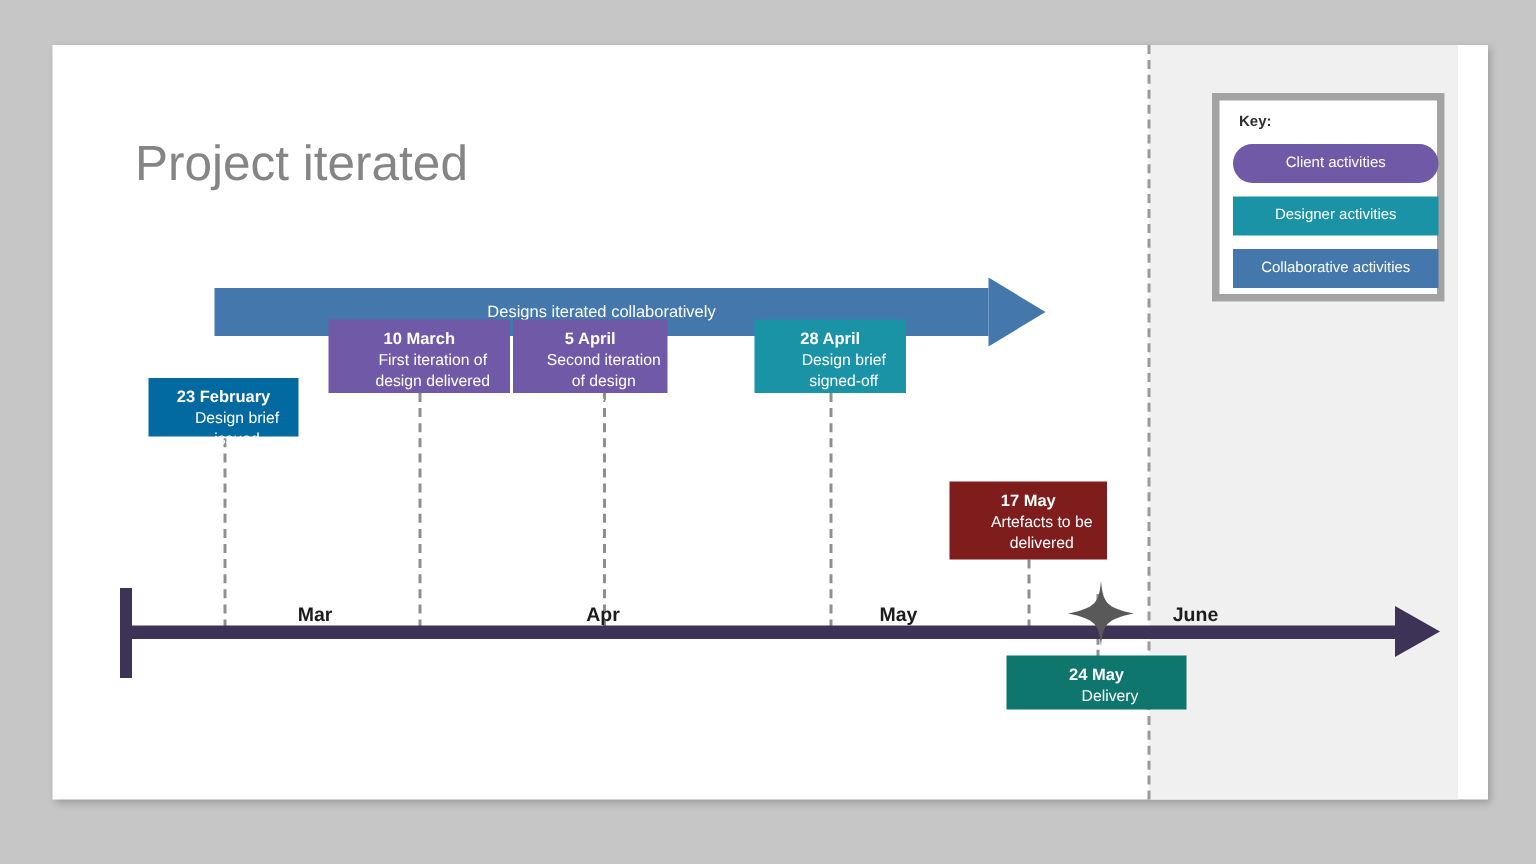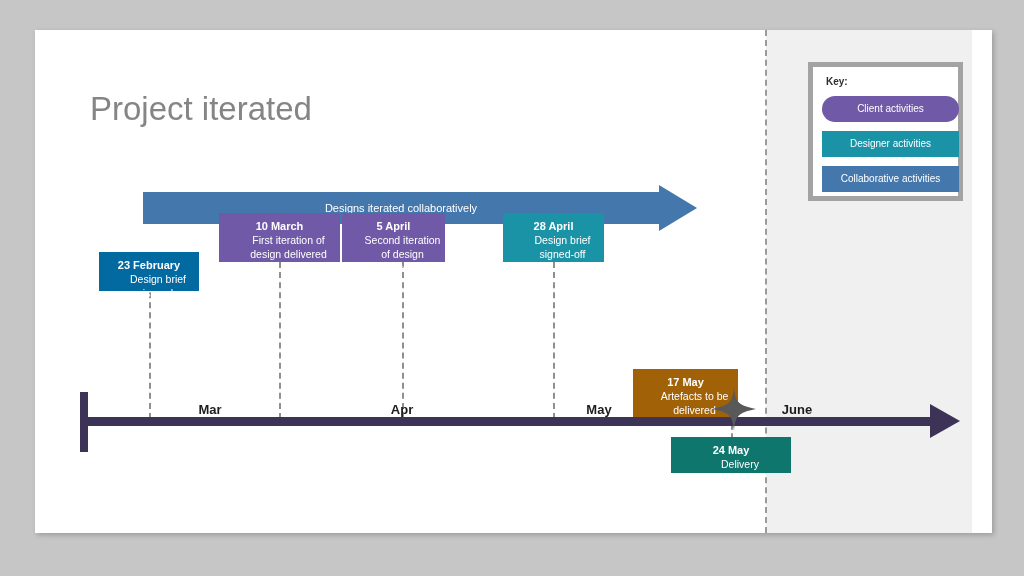--- a/index.html
+++ b/index.html
@@ -276,21 +276,21 @@
   <div class="milestone" style="left:307px; top:183px; width:103px; height:49px; background:#7059a6;">
     <span class="m-date">5 April</span>
     <span class="m-desc">Second iteration of design delivered</span>
   </div>
 
   <div class="milestone" style="left:468px; top:183px; width:101px; height:49px; background:#1b93a7;">
     <span class="m-date">28 April</span>
     <span class="m-desc">Design brief signed-off</span>
   </div>
 
-  <div class="milestone" style="left:598px; top:291px; width:105px; height:52px; background:#a16207;margin-top:48px;">
+  <div class="milestone" style="left:598px; top:291px; width:105px; height:52px; background:#7f1d1d;">
     <span class="m-date">17 May</span>
     <span class="m-desc">Artefacts to be delivered</span>
   </div>
 
   <div class="milestone" style="left:636px; top:407px; width:120px; height:36px; background:#0f766e;">
     <span class="m-date">24 May</span>
     <span class="m-desc">Delivery</span>
   </div>
 
   <div id="axis-cap"></div>

